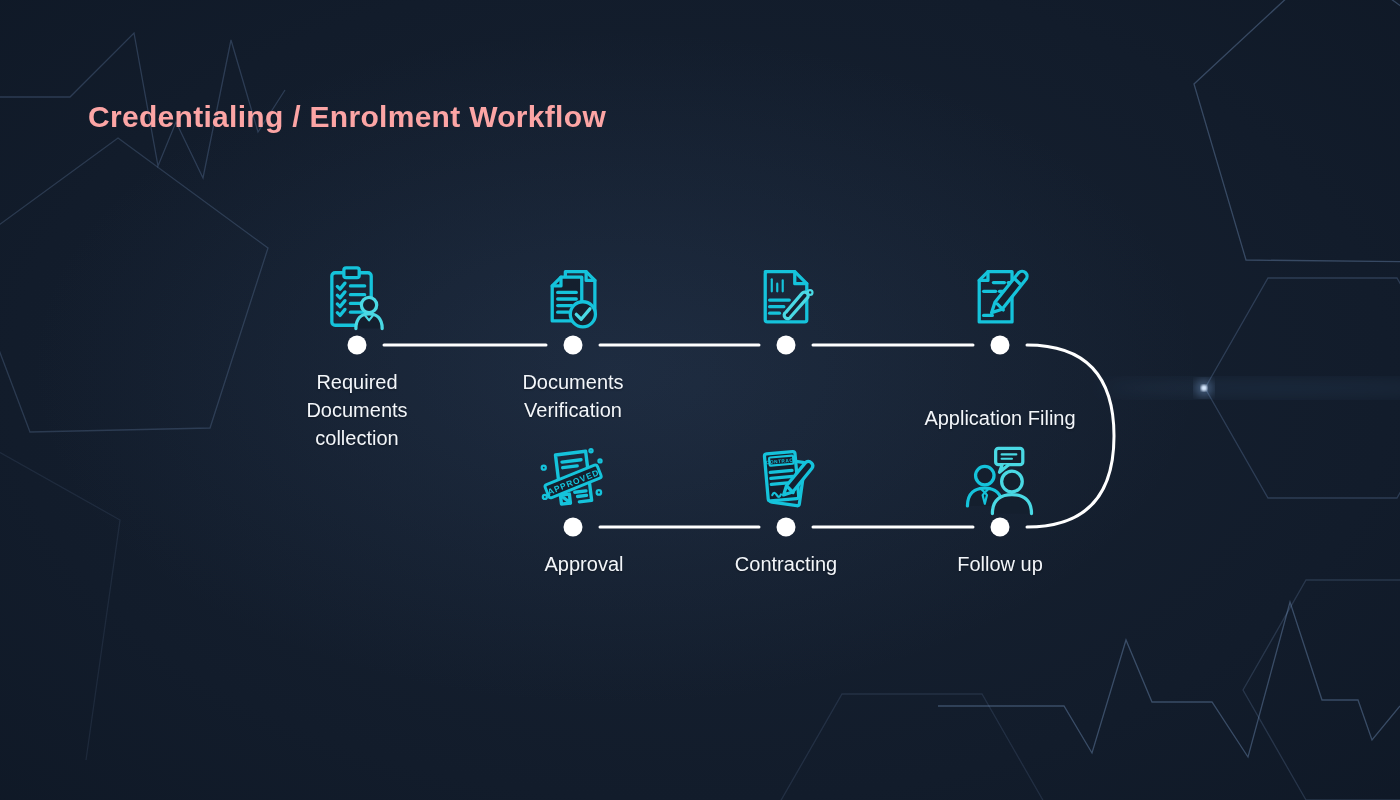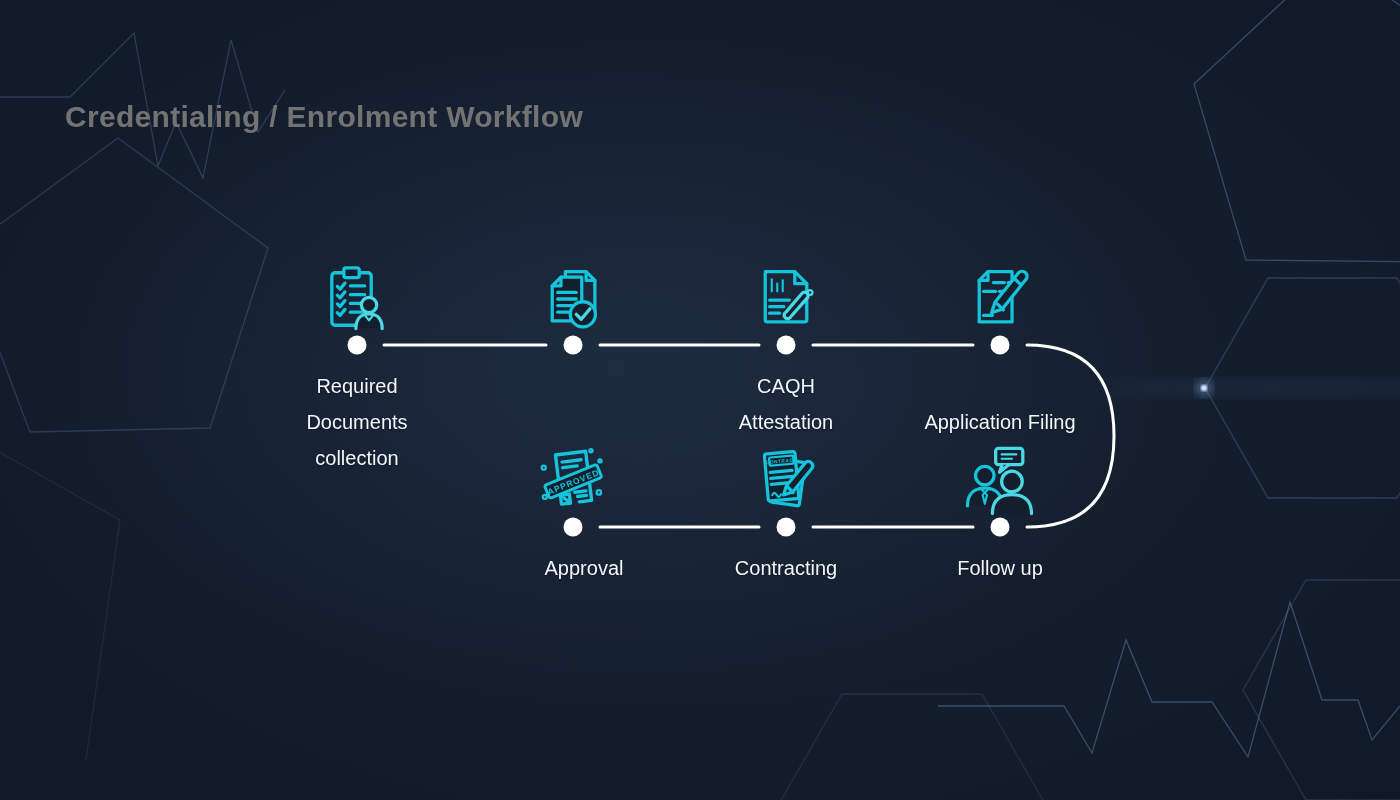--- a/index.html
+++ b/index.html
@@ -10,31 +10,31 @@
   }
   .canvas{
     position:absolute;inset:0;
     background:
       radial-gradient(900px 520px at 44% 46%, rgba(64,92,134,0.18), rgba(0,0,0,0) 65%),
       radial-gradient(1250px 760px at 50% 48%, #172232 0%, #121c2b 55%, #0d1623 100%);
   }
   .decor{position:absolute;inset:0;z-index:1;}
   .connectors{position:absolute;inset:0;z-index:3;}
   .page-title{
-    position:absolute;left:65px;top:80px;z-index:4;
-    font-size:30px;font-weight:700;color:#737373;letter-spacing:0.3px;
+    position:absolute;left:88px;top:80px;z-index:4;
+    font-size:30px;font-weight:700;color:#fca5a5;letter-spacing:0.3px;
   }
   .step{
     position:absolute;width:220px;z-index:4;
     display:flex;flex-direction:column;align-items:center;
   }
   .icon-box{height:78px;display:flex;align-items:flex-end;justify-content:center;margin-bottom:2px;}
   .gap{height:32px;}
   .label{
-    font-size:20px;line-height:36px;color:#f3f6fa;text-align:center;
+    font-size:20px;line-height:28px;color:#f3f6fa;text-align:center;
     text-shadow:0 1px 2px rgba(0,0,0,0.35);
   }
   
   .icon{fill:none;stroke:var(--icon-primary,#15c3db);stroke-width:3;stroke-linecap:round;stroke-linejoin:round;}
   .icon .a{stroke:var(--icon-accent,#4ad9e4);}
   .icon .bgf{fill:var(--bg-fill,#141f2e);}
   .icon .txt{fill:var(--icon-primary,#15c3db);stroke:none;font-weight:700;font-family:"Liberation Sans",sans-serif;}
   .icon .thin{stroke-width:2;}
   .conn{stroke:#ffffff;stroke-width:3;stroke-linecap:round;fill:none;}
   .dot{fill:#ffffff;stroke:none;}
@@ -125,39 +125,39 @@
       <path d="M21,12 v8 h-8"></path>
       <line x1="18" y1="26" x2="35" y2="26"></line>
       <line x1="18" y1="32" x2="35" y2="32"></line>
       <line x1="18" y1="38" x2="31" y2="38"></line>
       <line x1="18" y1="44" x2="28" y2="44"></line>
       <circle class="bgf" cx="41" cy="46" r="11.5"></circle>
       <path class="a" d="M35,46 l4.5,4.5 8,-9.5"></path>
     </svg>
   </div>
   <div class="gap"></div>
+  <div class="label" style="max-width:140px;">Documents Verification</div>
 </div>
 
 <div class="step" style="left:676px;top:256px;">
   <div class="icon-box">
     <svg class="icon" width="70" height="70" viewBox="0 0 64 64">
       <path d="M13,7 h27 l11,11 v33 a2,2 0 0 1 -2,2 h-34 a2,2 0 0 1 -2,-2 v-42 a2,2 0 0 1 2,-2 z"></path>
       <path d="M40,7 v11 h11"></path>
       <line class="thin" x1="19" y1="25" x2="19" y2="14"></line>
       <line class="thin" x1="24" y1="25" x2="24" y2="18"></line>
       <line class="thin" x1="29" y1="25" x2="29" y2="15"></line>
       <line x1="17" y1="33" x2="35" y2="33"></line>
       <line x1="17" y1="39" x2="30" y2="39"></line>
       <line x1="17" y1="45" x2="26" y2="45"></line>
       <path class="a bgf" d="M32,44 L46.5,27 a3.2,3.2 0 1 1 4.8,4.2 L36.5,48 a3.2,3.2 0 1 1 -4.5,-4 z"></path>
       <circle class="a thin" cx="54" cy="26" r="2.2"></circle>
     </svg>
   </div>
   <div class="gap"></div>
-  <div class="label" style="max-width:130px;">CAQH Attestation</div>
 </div>
 
 <div class="step" style="left:890px;top:256px;">
   <div class="icon-box">
     <svg class="icon" width="70" height="70" viewBox="0 0 64 64">
       <path d="M21,7 h22 v46 h-30 v-38 z"></path>
       <path d="M21,7 v8 h-8"></path>
       <line x1="26" y1="17" x2="36" y2="17"></line>
         <line x1="39.5" y1="17" x2="42" y2="17"></line>
       <line x1="17" y1="25" x2="28" y2="25"></line>

